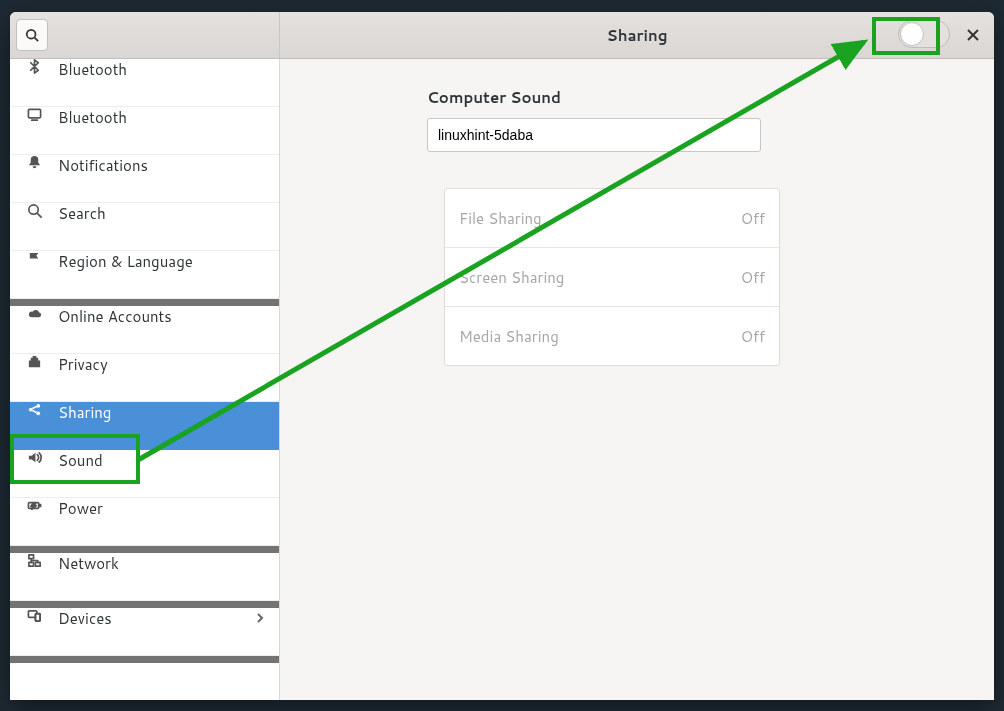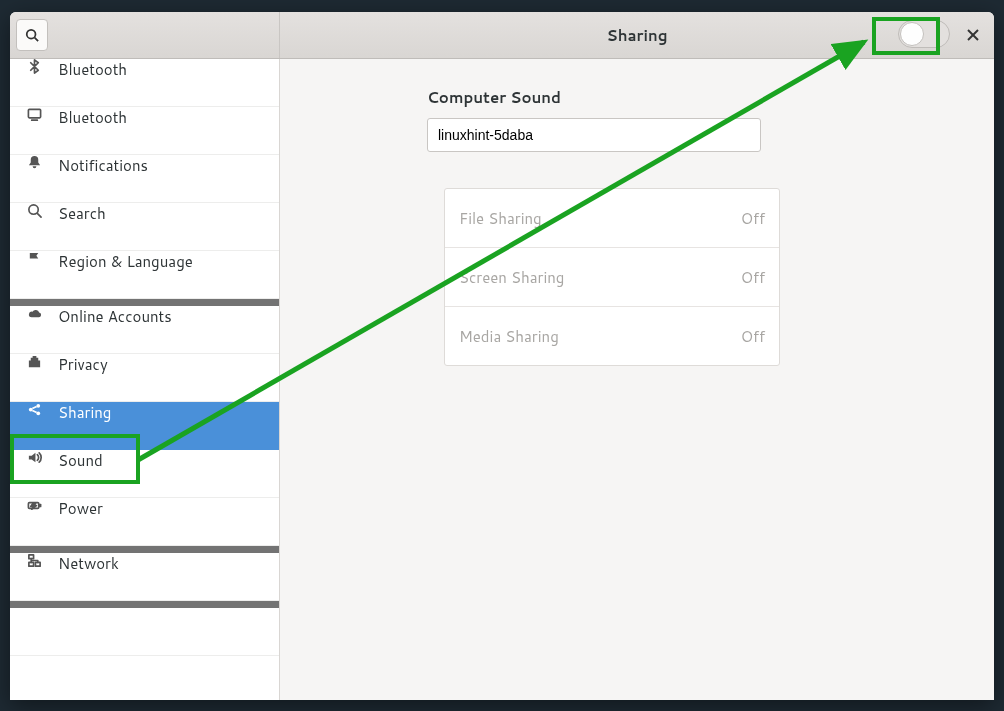--- a/index.html
+++ b/index.html
@@ -349,20 +349,33 @@
           <span class="icon">
             <svg width="15" height="15" viewBox="0 0 16 16" stroke="#555" fill="none" stroke-width="1.8" stroke-linecap="round" stroke-linejoin="round">
               <rect x="2" y="2" width="5" height="4"></rect>
               <rect x="2" y="10" width="5" height="4"></rect>
               <rect x="9" y="10" width="5" height="4"></rect>
               <path d="M4.5 6v2h7v2M4.5 8v2"></path>
             </svg>
           </span>
           <span class="label">Network</span>
         </div>
+        <div class="side-item sep-top">
+          <span class="icon">
+            <svg width="15" height="15" viewBox="0 0 16 16" stroke="#555" fill="none" stroke-width="1.8" stroke-linecap="round" stroke-linejoin="round">
+              <rect x="1.5" y="3" width="9" height="7" rx="1"></rect>
+              <rect x="9" y="6" width="5" height="8" rx="1" fill="#fff"></rect>
+              <rect x="9" y="6" width="5" height="8" rx="1"></rect>
+            </svg>
+          </span>
+          <span class="label">Devices</span>
+          <span class="chev"><svg width="10" height="10" viewBox="0 0 10 10" fill="none" stroke="currentColor" stroke-width="2">
+              <path d="M3 1l4 4-4 4"></path>
+            </svg></span>
+        </div>
         <div class="side-item sep-top"></div>
       </div>
 
     <div class="main">
       <div class="panel">
         <div class="field-label">Computer Sound</div>
         <input class="text-input" type="text" value="linuxhint-5daba" style="">
         <div class="list-frame" id="share-list">
             <div class="list-row">
               <span>File Sharing</span>

